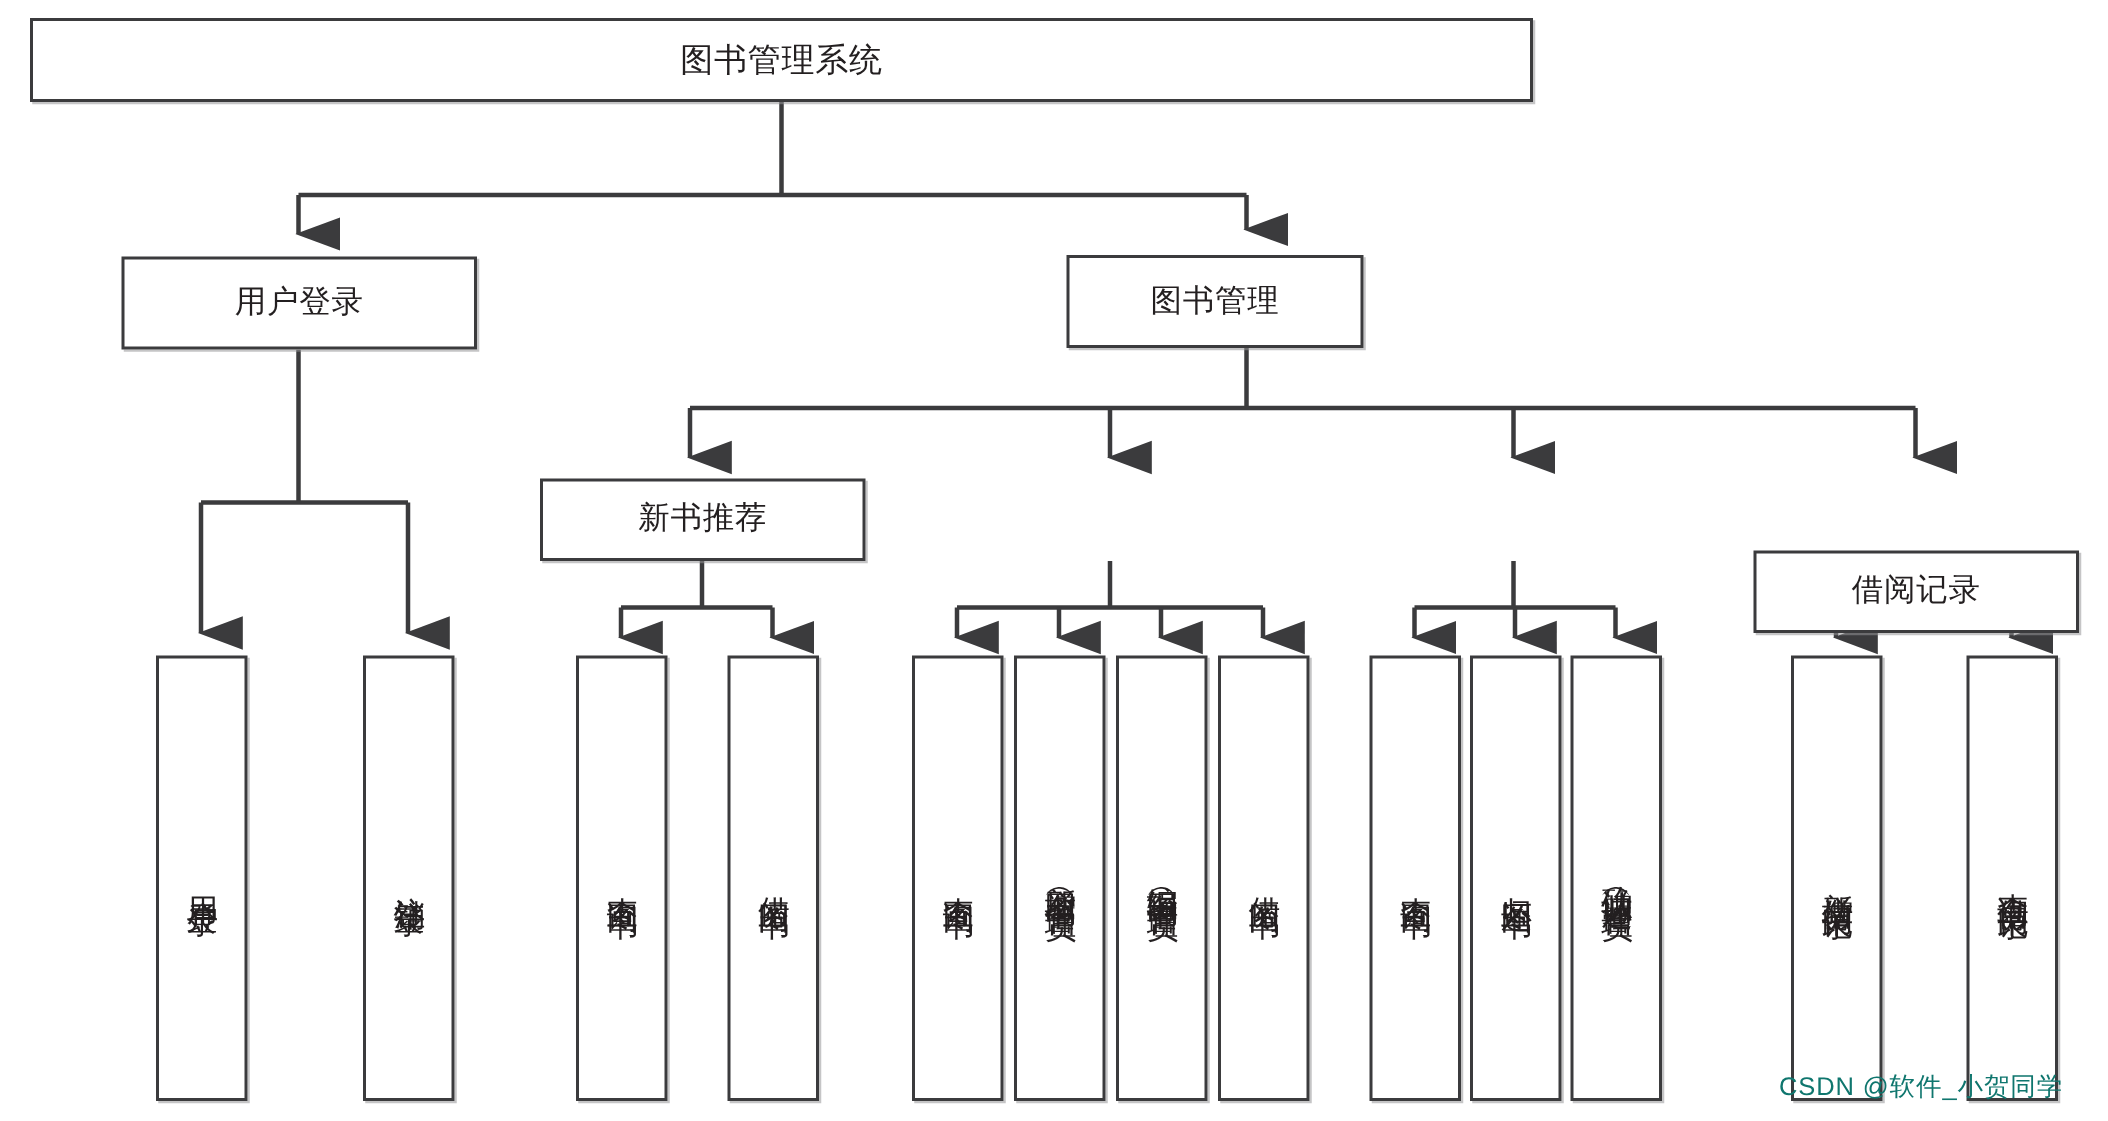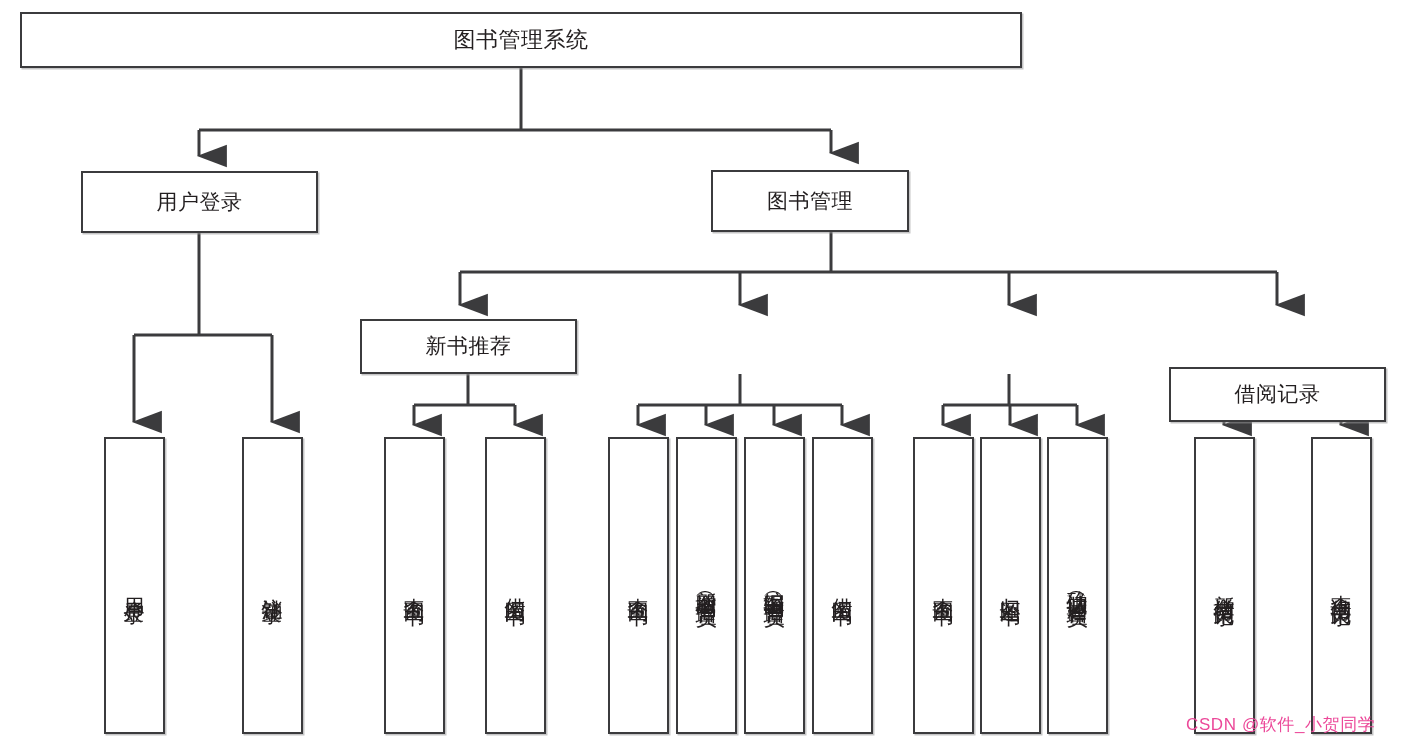--- a/index.html
+++ b/index.html
@@ -41,21 +41,21 @@
     text-orientation:upright;
     font-size:21px;
     letter-spacing:2.5px;
     line-height:1;
   }
 
   .watermark{
     position:absolute;
     left:1186px; top:713px;
     font-size:17px;
-    color:#ec4899;
+    color:#0f766e;
     letter-spacing:0.6px;
     white-space:nowrap;
     font-family:"Liberation Sans","DejaVu Sans",sans-serif;
   }
 </style>
 </head>
 <body>
 
 <div id="diagram">
 

